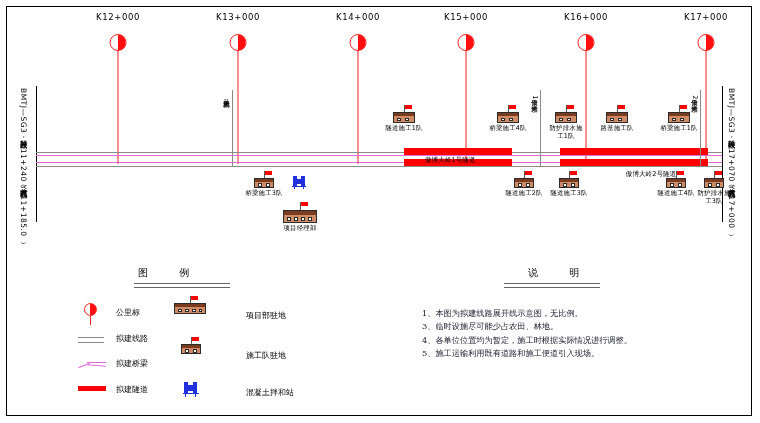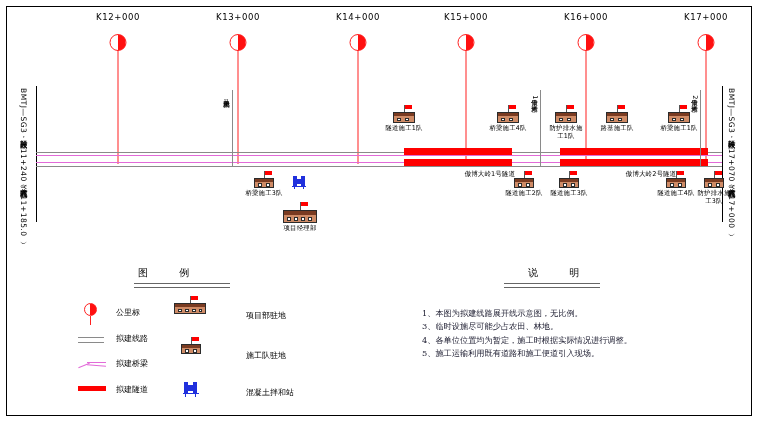--- a/index.html
+++ b/index.html
@@ -129,21 +129,21 @@
   <div class="roadmag" style="left:36px;top:155px;width:686px;"></div>
   <div class="roadmag" style="left:36px;top:162px;width:686px;"></div>
   <div class="road" style="left:36px;top:166px;width:686px;"></div>
 
   <div class="tunnel" style="left:404px;top:148px;width:108px;"></div>
   <div class="tunnel" style="left:404px;top:159px;width:108px;"></div>
   <div class="tunnel" style="left:560px;top:148px;width:148px;"></div>
   <div class="tunnel" style="left:560px;top:159px;width:148px;"></div>
 
   <div id="tunnelnames">
-      <div style="position: absolute; left: 425px; top: 170px; width: 90px; text-align: right; font-size: 6.6px; white-space: nowrap; color: rgb(0, 0, 0);">傲博大岭1号隧道</div>
+      <div style="position: absolute; left: 425px; top: 156px; width: 90px; text-align: left; font-size: 6.6px; white-space: nowrap; color: rgb(0, 0, 0);">傲博大岭1号隧道</div>
       <div style="position: absolute; left: 606px; top: 170px; width: 90px; text-align: center; font-size: 6.6px; white-space: nowrap; color: rgb(0, 0, 0);">傲博大岭2号隧道</div>
     </div>
 
   <div id="structures">
       <div class="vline" style="left: 232px; top: 90px; height: 76px;"></div>
       <div class="vlabel" style="left: 223px; top: 94px;">马跑泉大桥</div>
       <div class="vline" style="left: 540px; top: 90px; height: 76px;"></div>
       <div class="vlabel" style="left: 531px; top: 94px;">傲干河1号大桥</div>
       <div class="vline" style="left: 700px; top: 90px; height: 76px;"></div>
       <div class="vlabel" style="left: 691px; top: 94px;">傲干河2号大桥</div>

